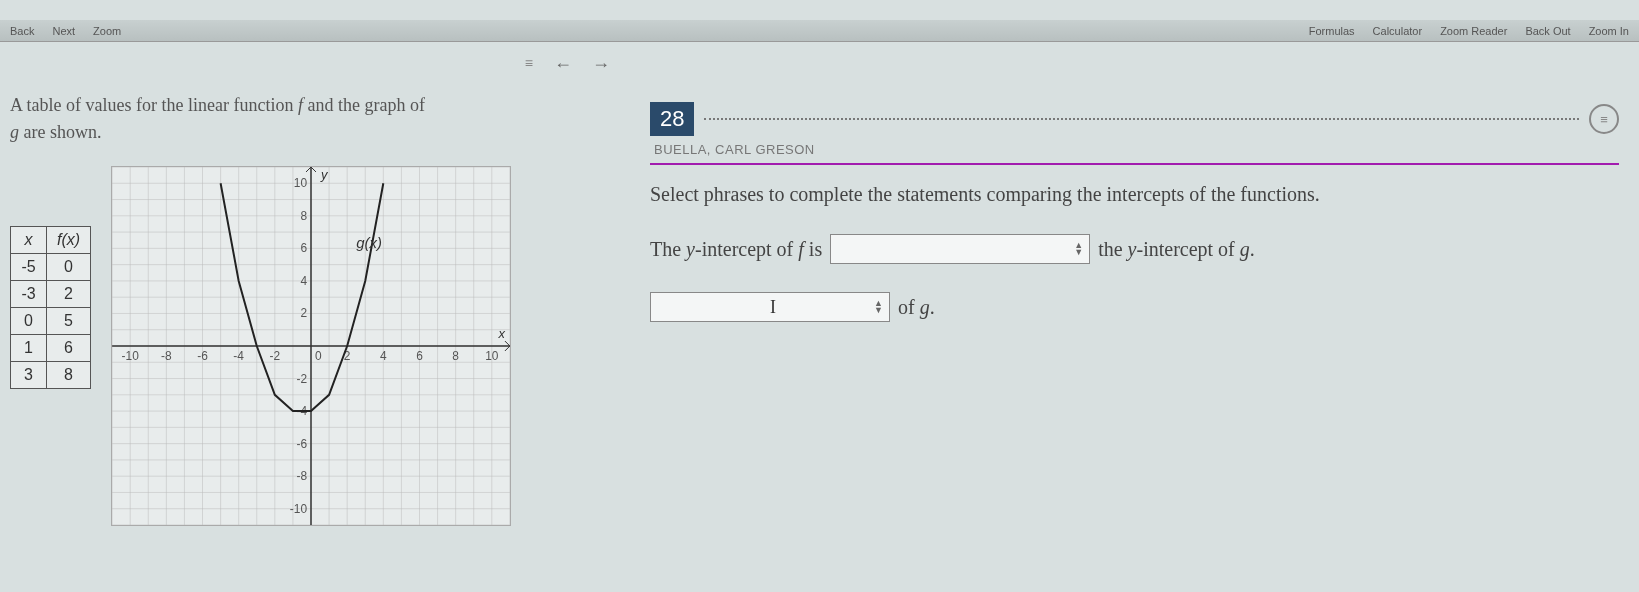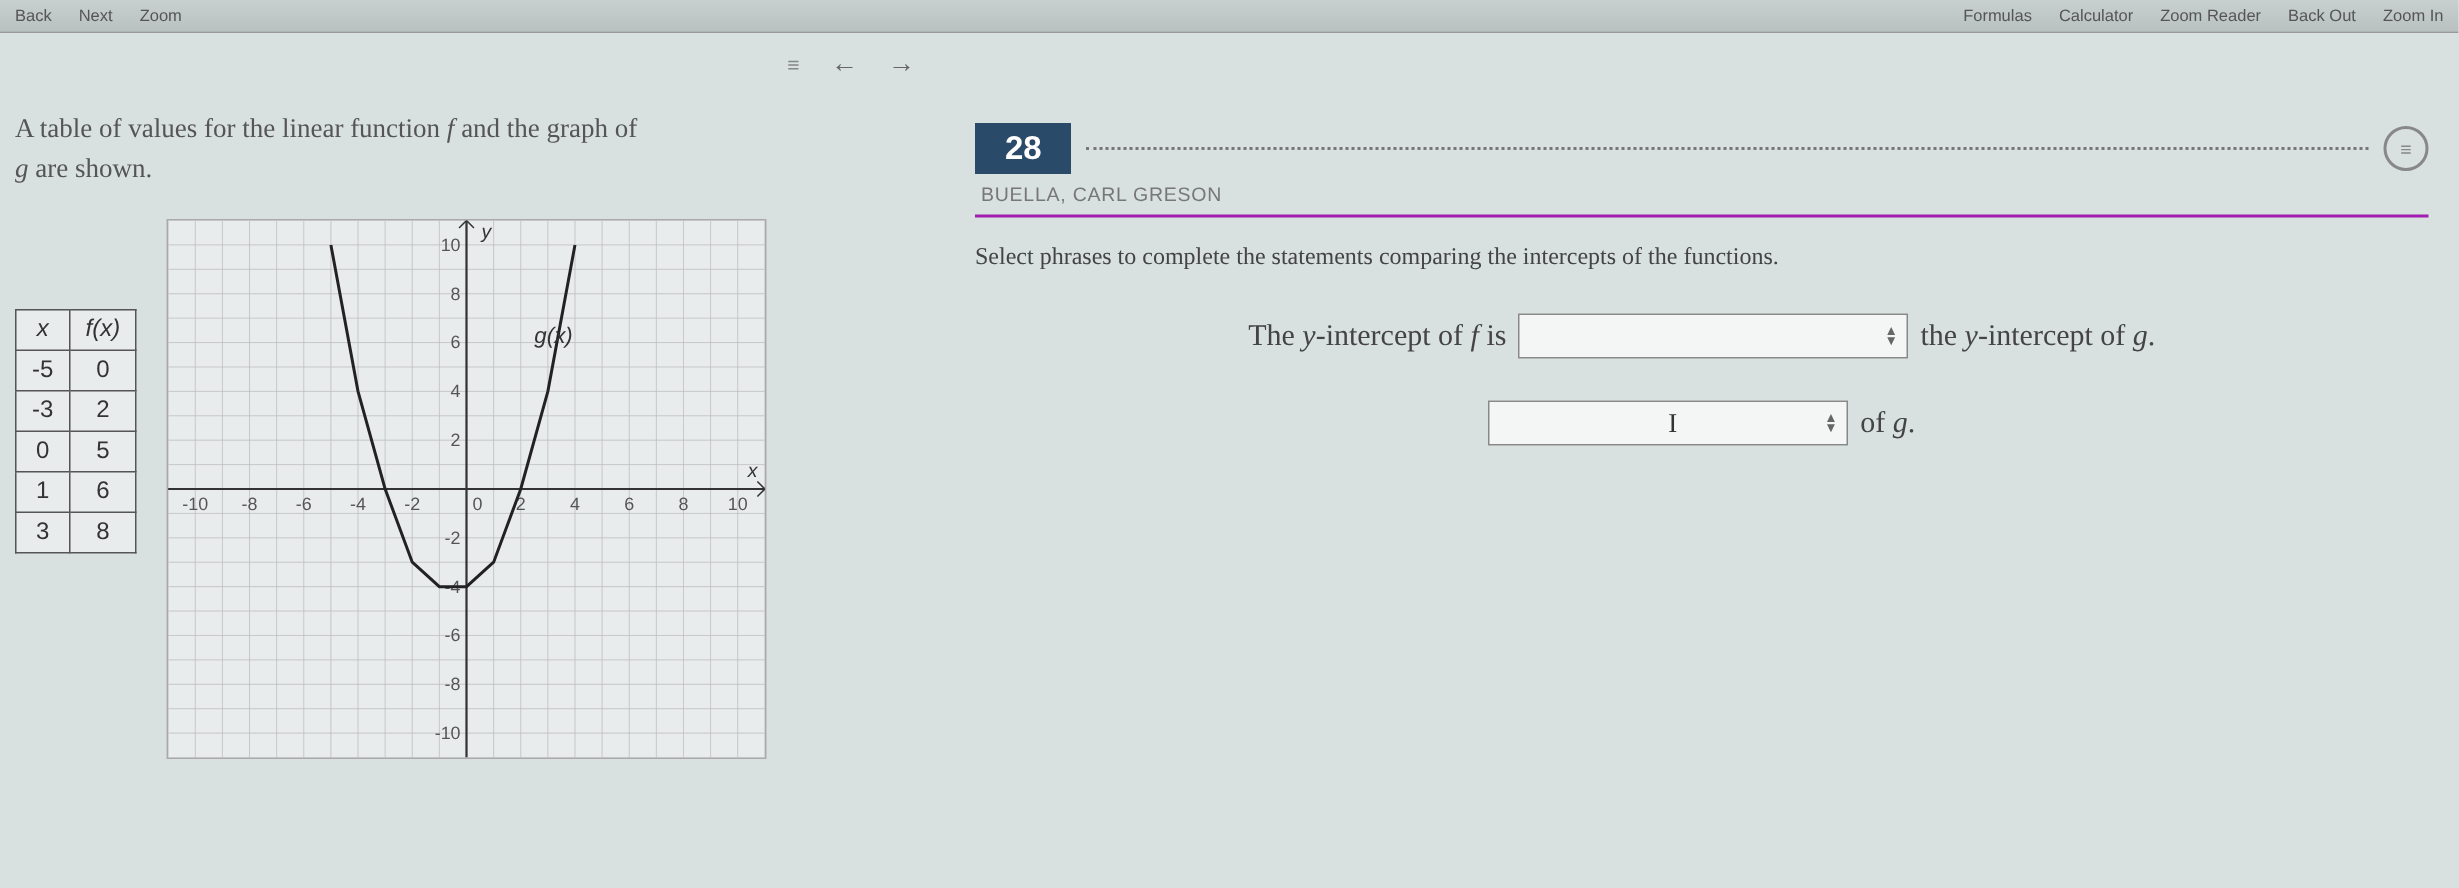--- a/index.html
+++ b/index.html
@@ -14,20 +14,21 @@
   .topbar {
     height: 22px;
     background: linear-gradient(#c8d0d0,#b8c0c0);
     display: flex;
     align-items: center;
     font-size: 11px;
     color: #555;
     padding: 4px 10px;
     justify-content: space-between;
     border-bottom: 1px solid #999;
+    margin-top: 20px;
   }
   .topbar-left, .topbar-right { display: flex; gap: 18px; }
   .topbar span { cursor: pointer; }
   .content {
     display: flex;
     height: calc(100% - 22px);
   }
   .left-pane {
     width: 640px;
     padding: 20px 15px 10px 10px;
@@ -83,23 +84,23 @@
   }
   .qnum-row {
     display: flex;
     align-items: center;
     margin-top: 60px;
     gap: 10px;
   }
   .qnum {
     background: #2a4a6a;
     color: #fff;
-    font-weight: bold;
+    font-weight: normal;
     font-size: 22px;
-    padding: 4px 20px;
+    padding: 4px 10px;
   }
   .qline {
     flex: 1;
     border-bottom: 2px dotted #777;
     height: 1px;
   }
   .ham-circle {
     width: 30px; height: 30px;
     border: 2px solid #888;
     border-radius: 50%;
@@ -108,33 +109,32 @@
   }
   .student {
     color: #777;
     font-size: 13px;
     padding: 6px 4px;
     border-bottom: 2px solid #a21caf;
     letter-spacing: 0.5px;
   }
   .instr {
     margin-top: 18px;
-    font-size: 16px;
+    font-size: 20px;
     color: #444;
     font-family: Georgia, 'Times New Roman', serif;
   }
   .stmt {
     margin-top: 28px;
     font-size: 20px;
     color: #444;
     display: flex;
     align-items: center;
     gap: 8px;
     font-family: Georgia, 'Times New Roman', serif;
-    justify-content: center;
   }
   .stmt .it { font-style: italic; }
   .dd {
     display: inline-flex;
     align-items: center;
     justify-content: flex-end;
     border: 1px solid #888;
     background: #f4f6f6;
     min-width: 260px;
     height: 30px;

